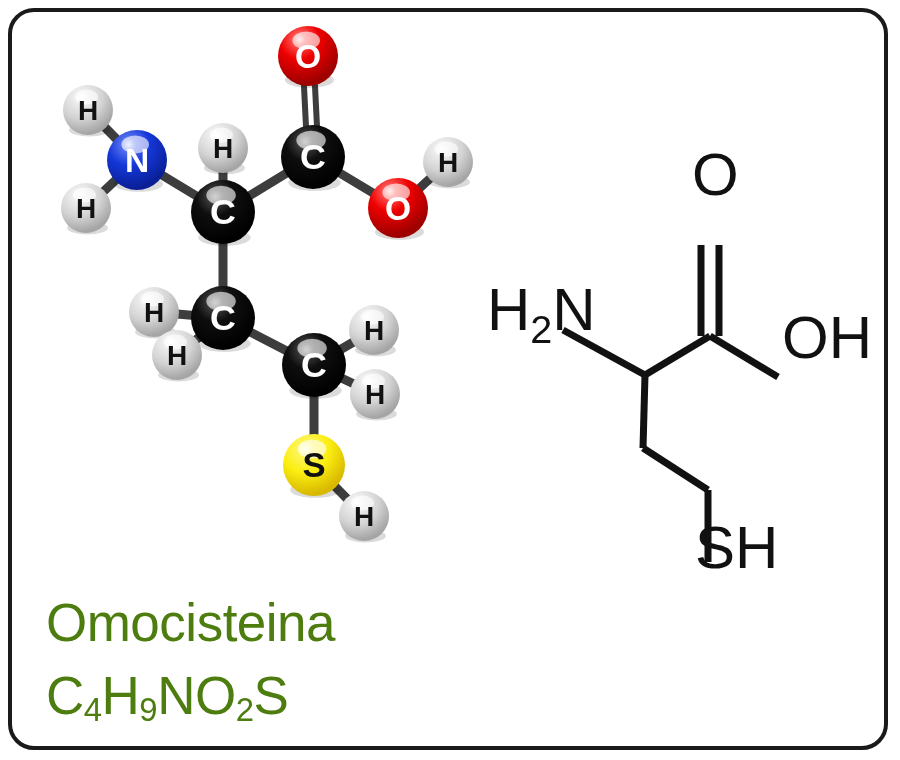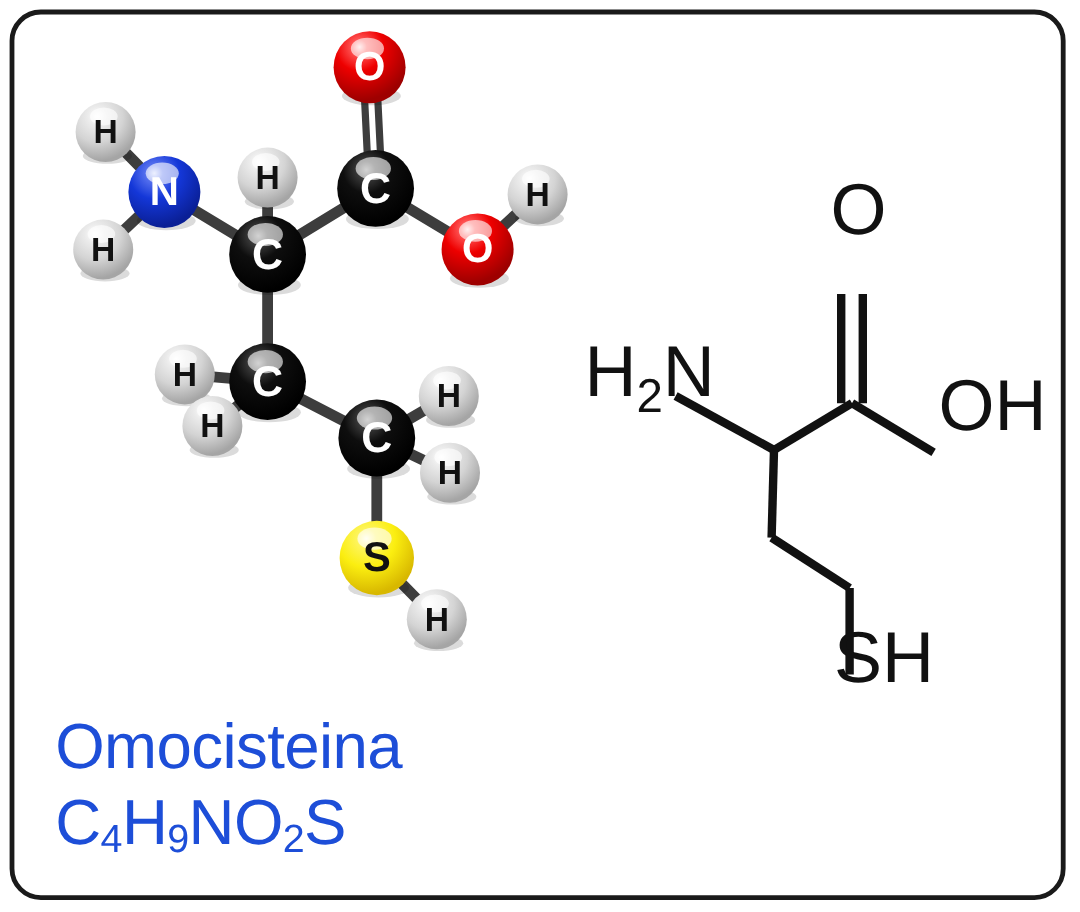--- a/index.html
+++ b/index.html
@@ -34,31 +34,31 @@
     position: absolute;
     left: 0;
     top: 0;
     width: 900px;
     height: 760px;
   }
   .caption-block {
     position: absolute;
     left: 46px;
     top: 596px;
-    color: #1d4ed8;
+    color: #4d7c0f;
     line-height: 1.0;
   }
   .caption-name {
     font-size: 53px;
     letter-spacing: -0.5px;
     white-space: nowrap;
   }
   .caption-formula {
     font-size: 53px;
-    margin-top: 10px;
+    margin-top: 20px;
     letter-spacing: -0.5px;
     white-space: nowrap;
   }
   .caption-formula sub {
     font-size: 0.62em;
     vertical-align: baseline;
     position: relative;
     top: 0.22em;
   }
 </style>

